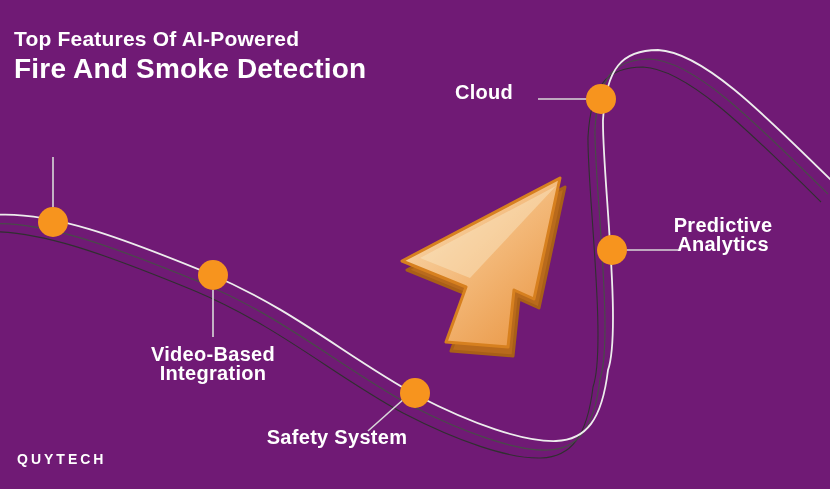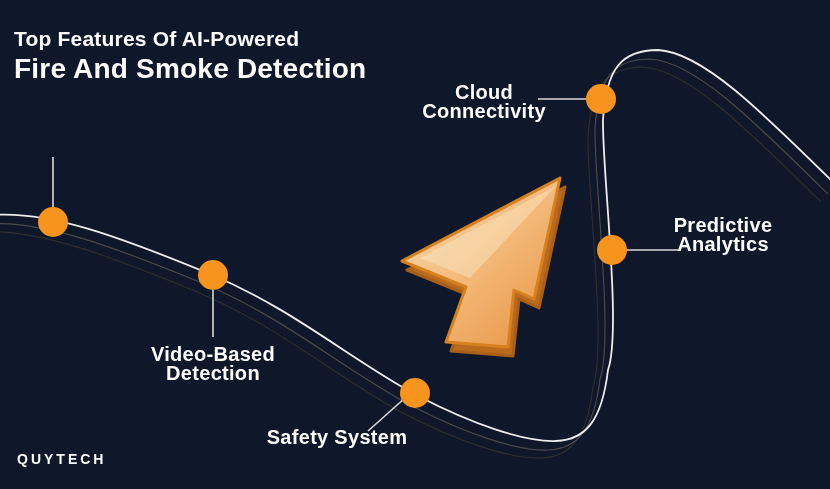--- a/index.html
+++ b/index.html
@@ -1,17 +1,17 @@
 <!DOCTYPE html>
 <html><head>
 <meta charset="utf-8">
 <style>
   html,body{margin:0;padding:0;background:#000;}
   .stage{
-    position:relative;width:830px;height:489px;background:#0f172a;
+    position:relative;width:830px;height:489px;background:#701a75;
     overflow:hidden;font-family:"Liberation Sans",sans-serif;
   }
   .svg-layer{position:absolute;inset:0;width:830px;height:489px;}
   .title{position:absolute;left:14px;top:26px;color:#fff;}
   .title-line1{font-size:21px;font-weight:700;line-height:26px;letter-spacing:.2px;}
   .title-line2{font-size:28px;font-weight:700;line-height:33px;letter-spacing:.2px;text-align:right;}
   .feature-label{
     position:absolute;color:#fff;font-size:20px;font-weight:700;
     line-height:19px;letter-spacing:.3px;text-align:center;
     transform:translateX(-50%);white-space:nowrap;
@@ -72,28 +72,27 @@
     </g>
   </svg>
 
   <div class="title">
     <div class="title-line1">Top Features Of AI-Powered</div>
     <div class="title-line2">Fire And Smoke Detection</div>
   </div>
 
   <div class="feature-label label-video">
     <div>Video-Based</div>
-    <div>Detection</div>
+    <div>Integration</div>
   </div>
   <div class="feature-label label-safety">
     <div>Safety System</div>
   </div>
   <div class="feature-label label-cloud">
     <div>Cloud</div>
-    <div>Connectivity</div>
   </div>
   <div class="feature-label label-predictive">
     <div>Predictive</div>
     <div>Analytics</div>
   </div>
 
   <div class="brand-logo">QUYTECH</div>
 
 </div>
 

